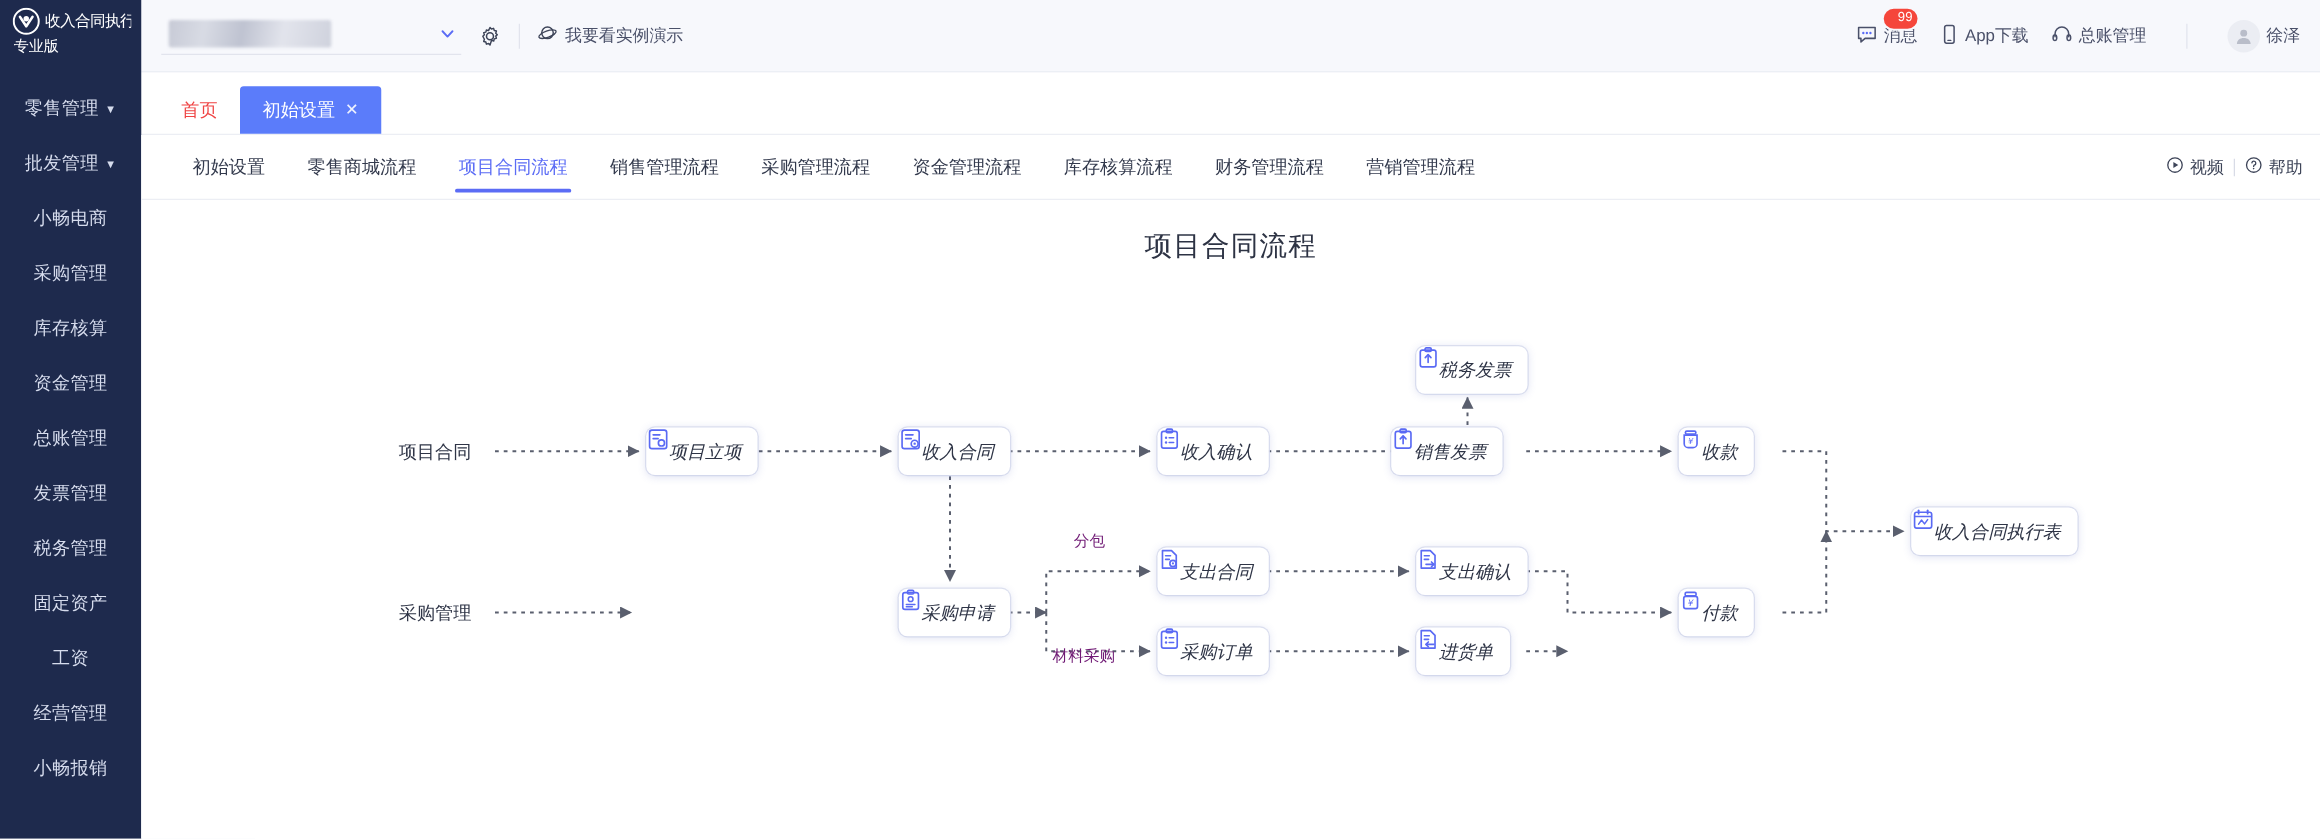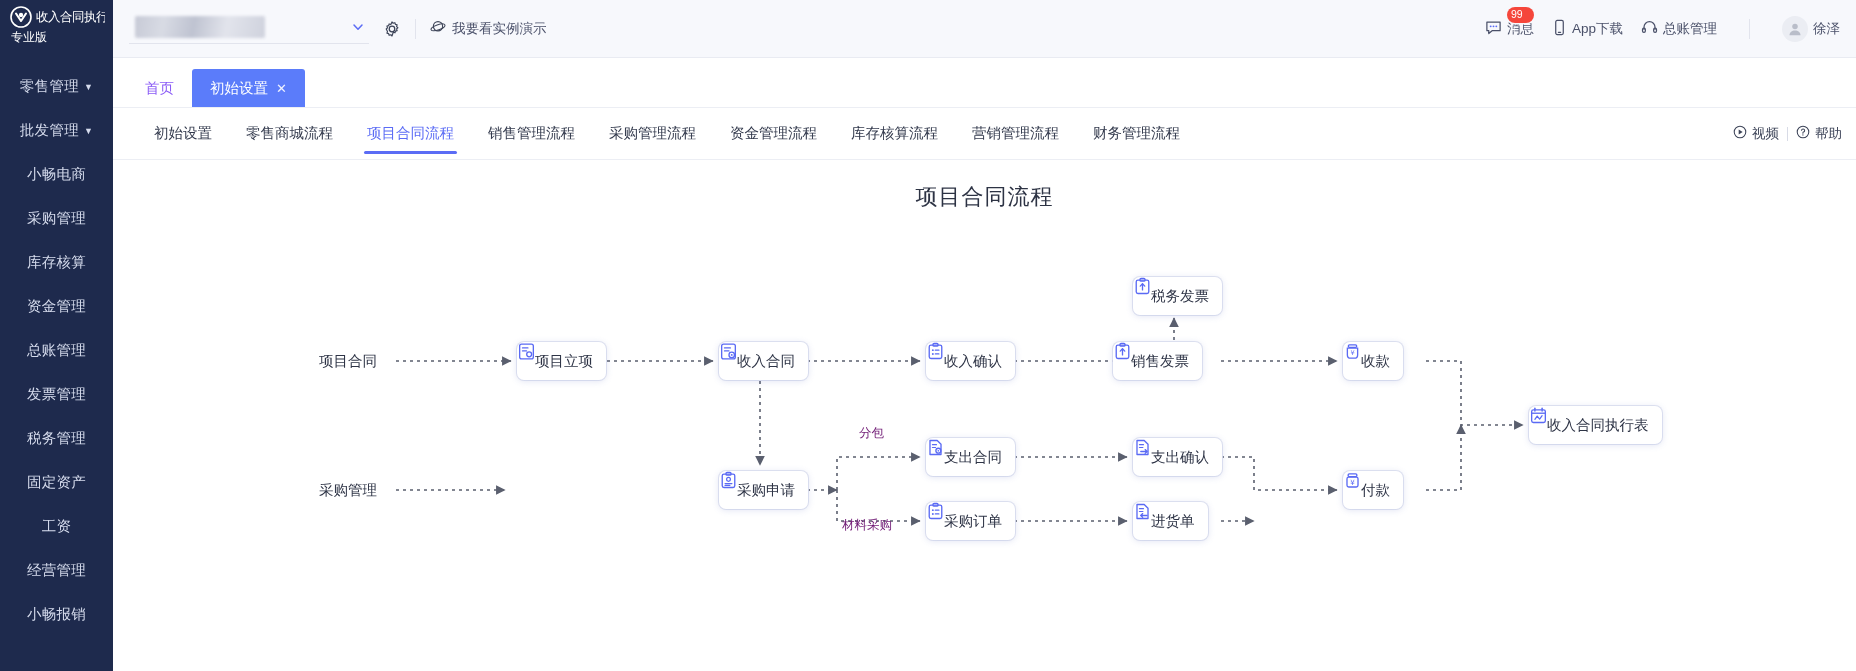--- a/index.html
+++ b/index.html
@@ -81,41 +81,41 @@
   .topright { display: flex; align-items: center; gap: 18px; padding-right: 2px; }
   .tr-item {
     display: flex; align-items: center; gap: 5px;
     color: #4a5069; font-size: 13.5px; cursor: pointer; position: relative;
   }
   .badge {
     position: absolute; left: 22px; top: -12px;
     background: #f5463b; color: #fff;
     font-size: 10.5px; line-height: 15px;
     height: 16px; min-width: 26px; padding: 0 4px;
-    border-radius: 9px; text-align: left;
+    border-radius: 9px; text-align: right;
     box-shadow: 0 0 0 1.5px #f7f8fc;
   }
   .avatar {
     width: 26px; height: 26px; border-radius: 50%;
     background: #ebedf3; display: flex; align-items: center; justify-content: center;
   }
   .username { color: #4a5069; font-size: 13.5px; white-space: nowrap; }
 
   
   .pagetabs {
     height: 50px; flex: 0 0 50px;
     background: #ffffff;
     display: flex; align-items: flex-end;
     padding-left: 14px;
     border-bottom: 1px solid #eceef4;
   }
   .ptab {
     height: 38px; padding: 0 18px;
     display: flex; align-items: center; gap: 8px;
-    font-size: 14.5px; color: #8b5cf6;
+    font-size: 14.5px; color: #ef4444;
     cursor: pointer; border-radius: 3px 3px 0 0;
   }
   .ptab.active { background: #5b7cfa; color: #ffffff; }
   .ptab .x { font-size: 13px; opacity: .9; }
 
   
   .subtabs {
     height: 52px; flex: 0 0 52px;
     background: #ffffff;
     display: flex; align-items: center;
@@ -155,21 +155,21 @@
 
   .node {
     position: absolute;
     height: 38px;
     display: flex; align-items: center; gap: 7px;
     padding: 0 13px 0 11px;
     background: #ffffff;
     border-radius: 7px;
     box-shadow: 0 1px 7px rgba(90,105,190,.20), 0 0 0 1px rgba(226,229,242,.9);
     font-size: 14.5px; color: #2e3446;
-    white-space: nowrap; cursor: pointer;
+    white-space: nowrap; cursor: pointer; font-style: italic;
   }
   .node svg { flex: 0 0 auto; }
   .rowlabel {
     position: absolute; font-size: 14.5px; color: #2e3446; white-space: nowrap;
   }
   .edgelabel {
     position: absolute; font-size: 12.5px; color: #701a75; white-space: nowrap;
   }
 </style>
 </head>
@@ -337,24 +337,24 @@
       <div class="stab">
           <span>采购管理流程</span>
         </div>
       <div class="stab">
           <span>资金管理流程</span>
         </div>
       <div class="stab">
           <span>库存核算流程</span>
         </div>
       <div class="stab">
+          <span>财务管理流程</span>
+        </div>
+      <div class="stab">
           <span>营销管理流程</span>
-        </div>
-      <div class="stab">
-          <span>财务管理流程</span>
         </div>
 
       <div class="subtabs-right">
         <div class="sr-item">
           <span>
             <svg width="14" height="14" viewBox="0 0 16 16">
               <circle cx="8" cy="8" r="6.6" fill="none" stroke="#3d4458" stroke-width="1.2"></circle>
               <path d="M6.5 5.2 L11 8 L6.5 10.8 Z" fill="#3d4458"></path>
             </svg>
           </span>

